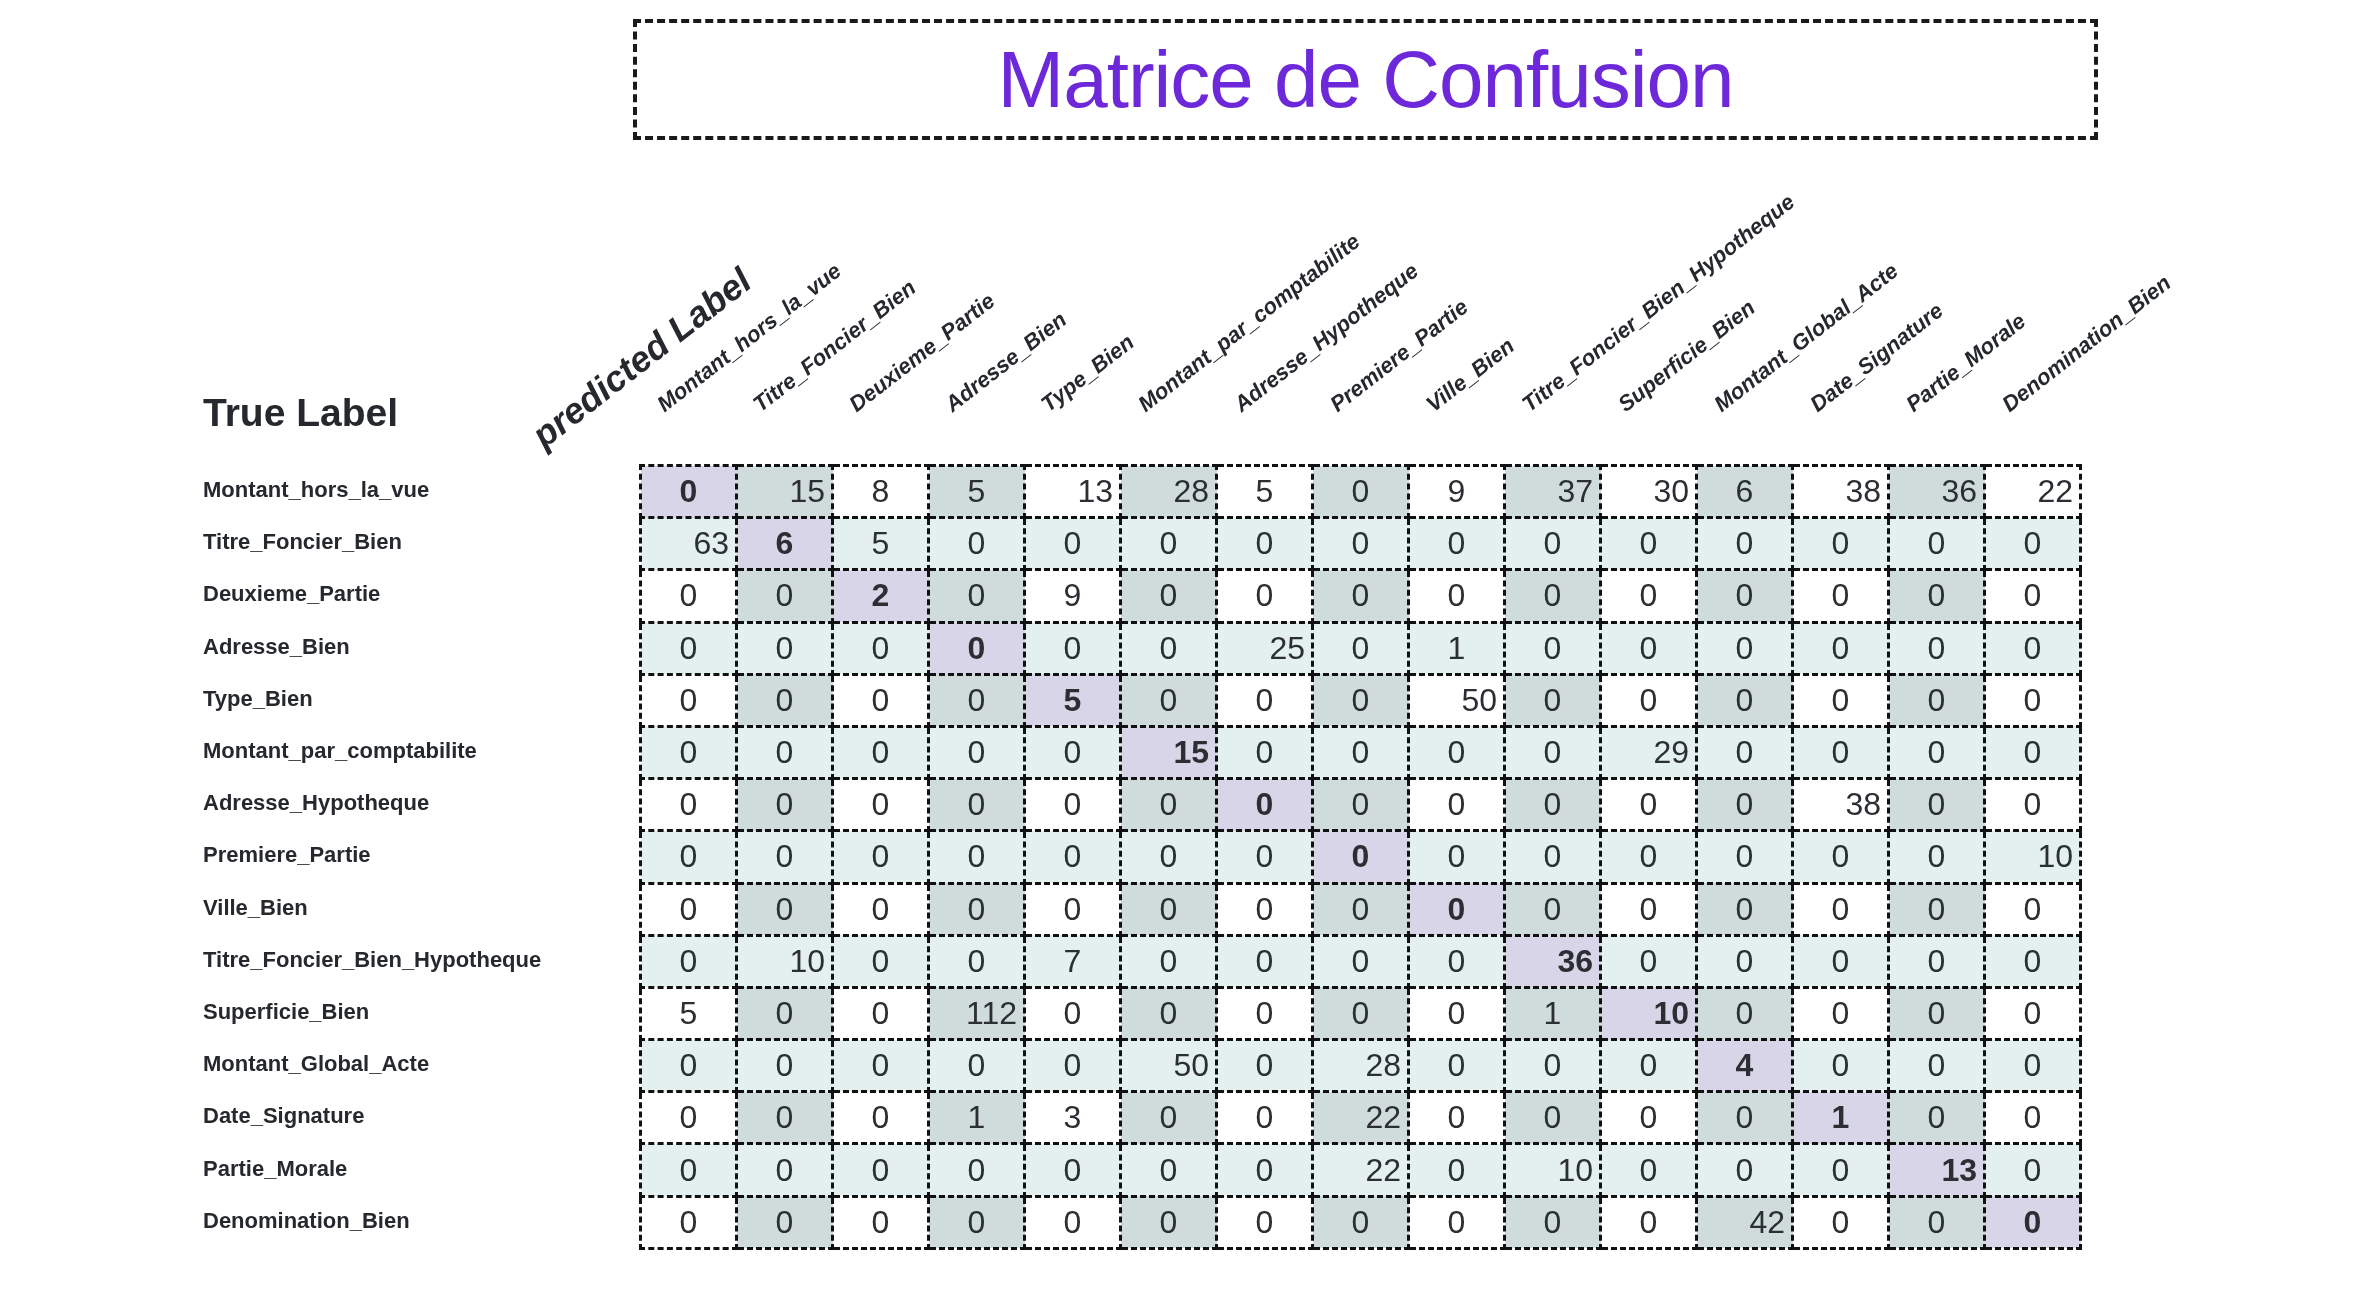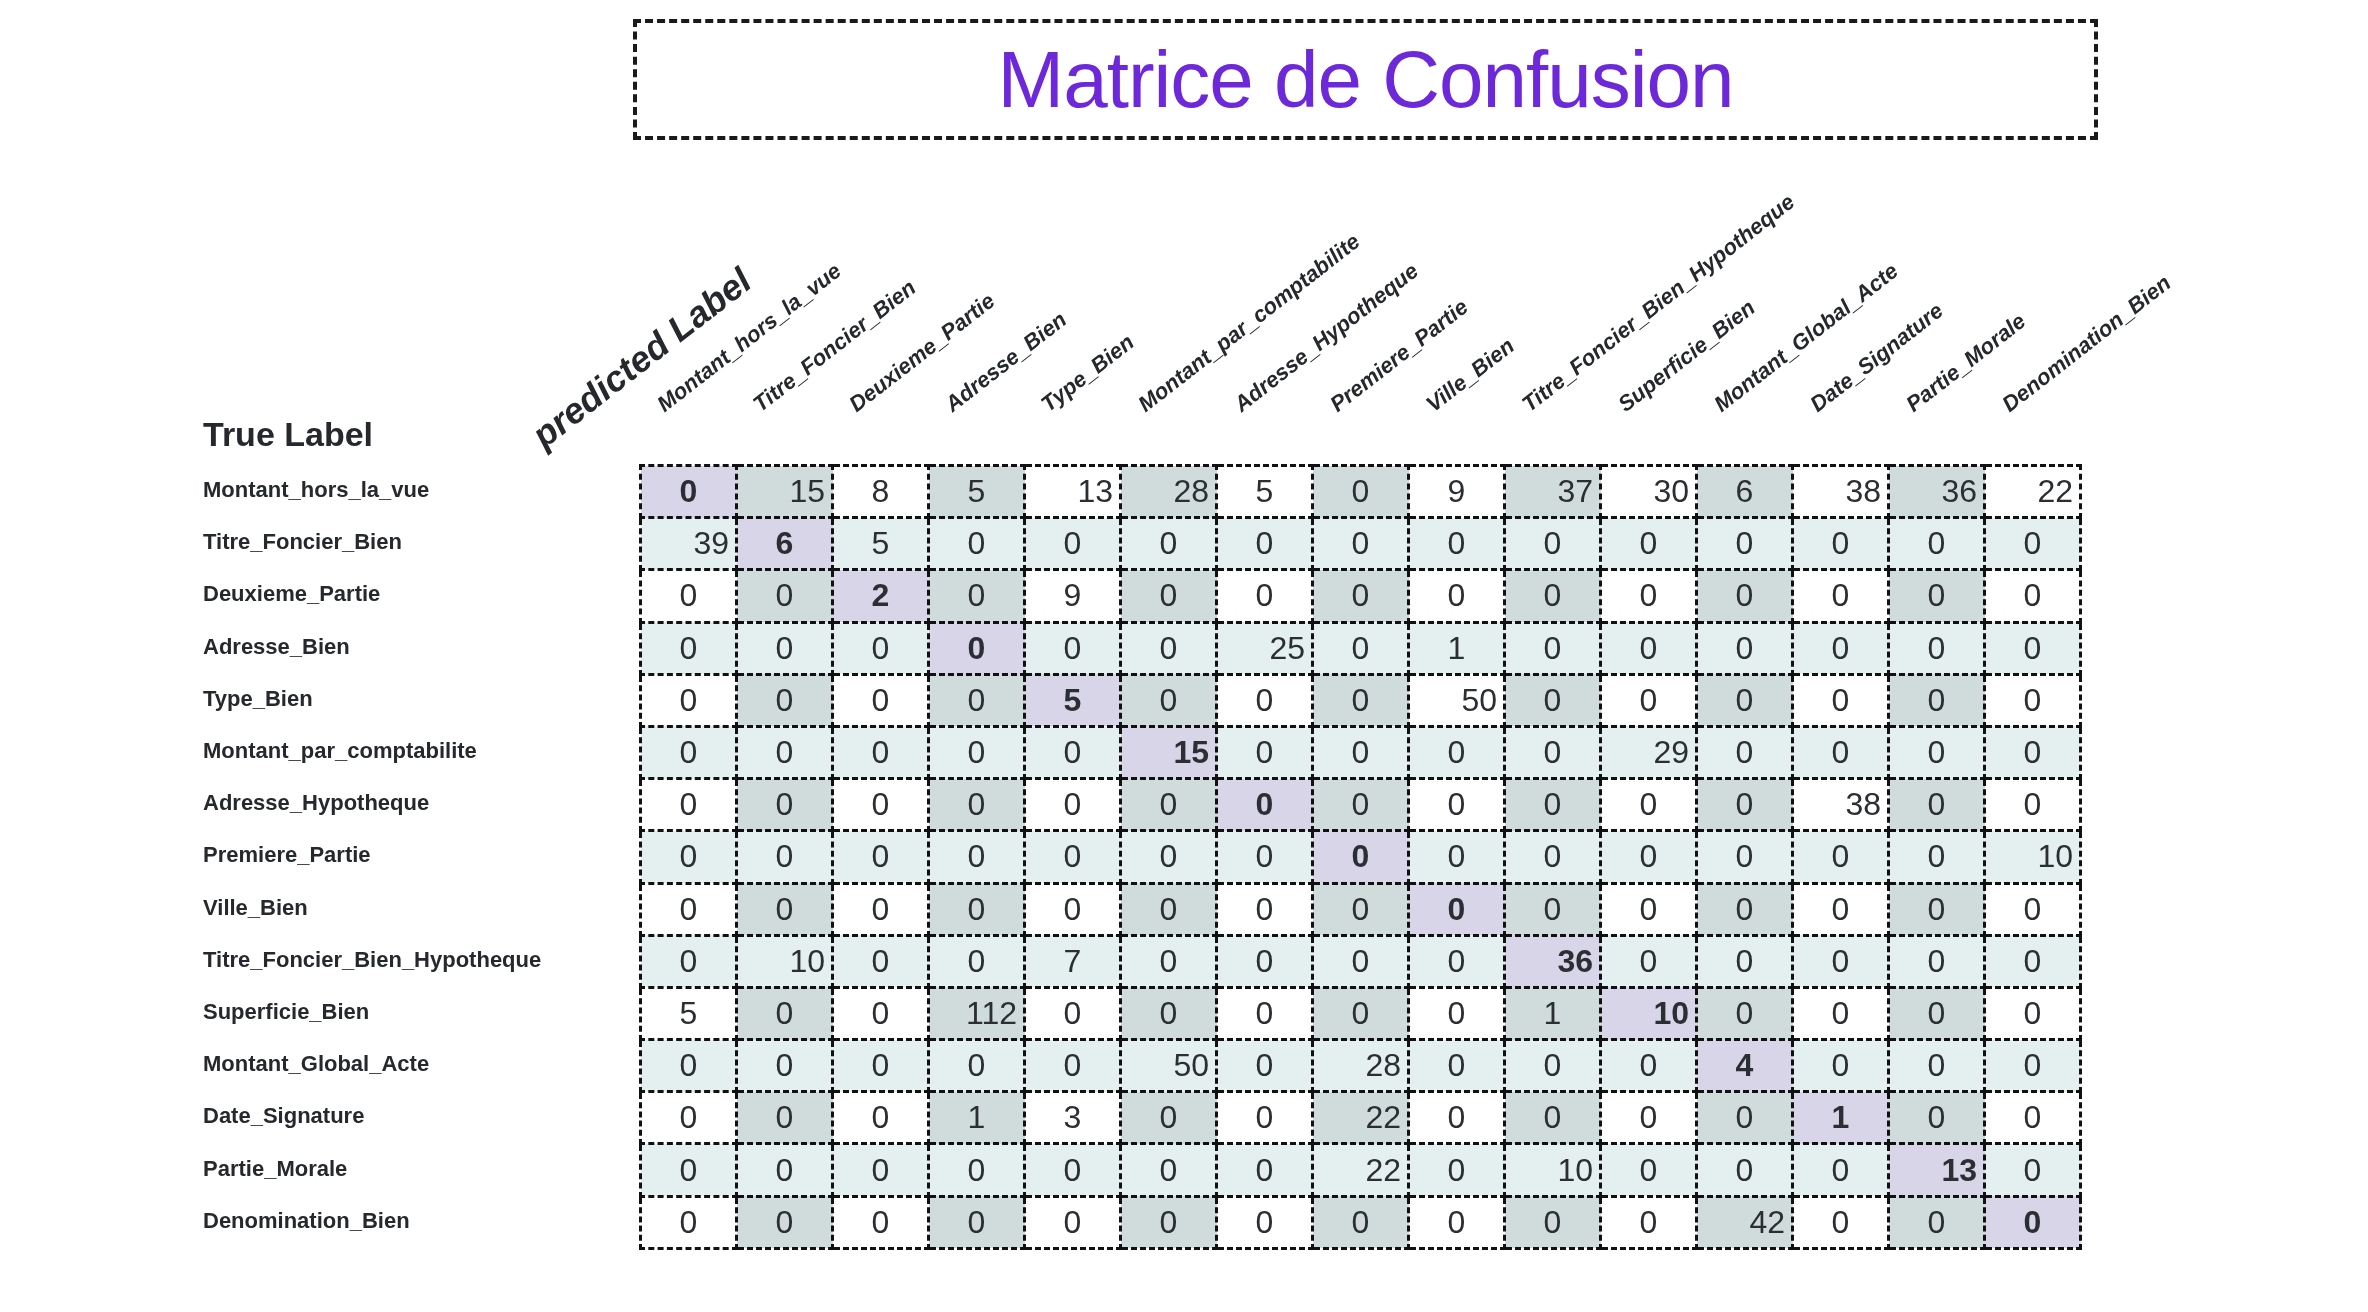--- a/index.html
+++ b/index.html
@@ -2,21 +2,21 @@
 <html><head>
 <meta charset="utf-8">
 <style>
   html, body { margin:0; padding:0; background:#ffffff; }
   body { width:2368px; height:1312px; position:relative; overflow:hidden;
          font-family:"Liberation Sans", "DejaVu Sans", sans-serif; color:#25282d; }
   .title-box { position:absolute; left:633px; top:19px; width:1465px; height:121px;
                border:4px dashed #1a1a1a; box-sizing:border-box;
                display:flex; align-items:center; justify-content:center; }
   .title { font-size:80px; font-weight:500; letter-spacing:-1px; color:#6d28d9; }
-  .true-label { position:absolute; left:203px; top:415px; font-size:34px; font-weight:700; }
+  .true-label { position:absolute; left:203px; top:391px; font-size:39px; font-weight:700; }
   .pred-label { position:absolute; left:548px; top:418px; font-size:36px; font-weight:700;
                 font-style:italic; transform-origin:0 100%; transform:rotate(-38deg);
                 white-space:nowrap; line-height:1; }
   .col-label { position:absolute; top:394px; font-size:22px; font-weight:700; font-style:italic;
                transform-origin:0 100%; transform:rotate(-38deg); white-space:nowrap; line-height:1; }
   .row-label { position:absolute; left:203px; font-size:22px; font-weight:700; white-space:nowrap; }
   .matrix { position:absolute; left:639px; top:464px; border-collapse:collapse; }
   .matrix td { width:96px; height:52.2px; box-sizing:border-box; padding:0 6px 0 0;
                border:3px dashed #111; text-align:right; font-size:32px; color:#2b2e33;
                font-weight:400; }
@@ -85,21 +85,21 @@
         <td class="c">0</td>
         <td class="c">9</td>
         <td>37</td>
         <td>30</td>
         <td class="c">6</td>
         <td>38</td>
         <td>36</td>
         <td>22</td>
       </tr>
       <tr>
-        <td>39</td>
+        <td>63</td>
         <td class="diag c">6</td>
         <td class="c">5</td>
         <td class="c">0</td>
         <td class="c">0</td>
         <td class="c">0</td>
         <td class="c">0</td>
         <td class="c">0</td>
         <td class="c">0</td>
         <td class="c">0</td>
         <td class="c">0</td>

